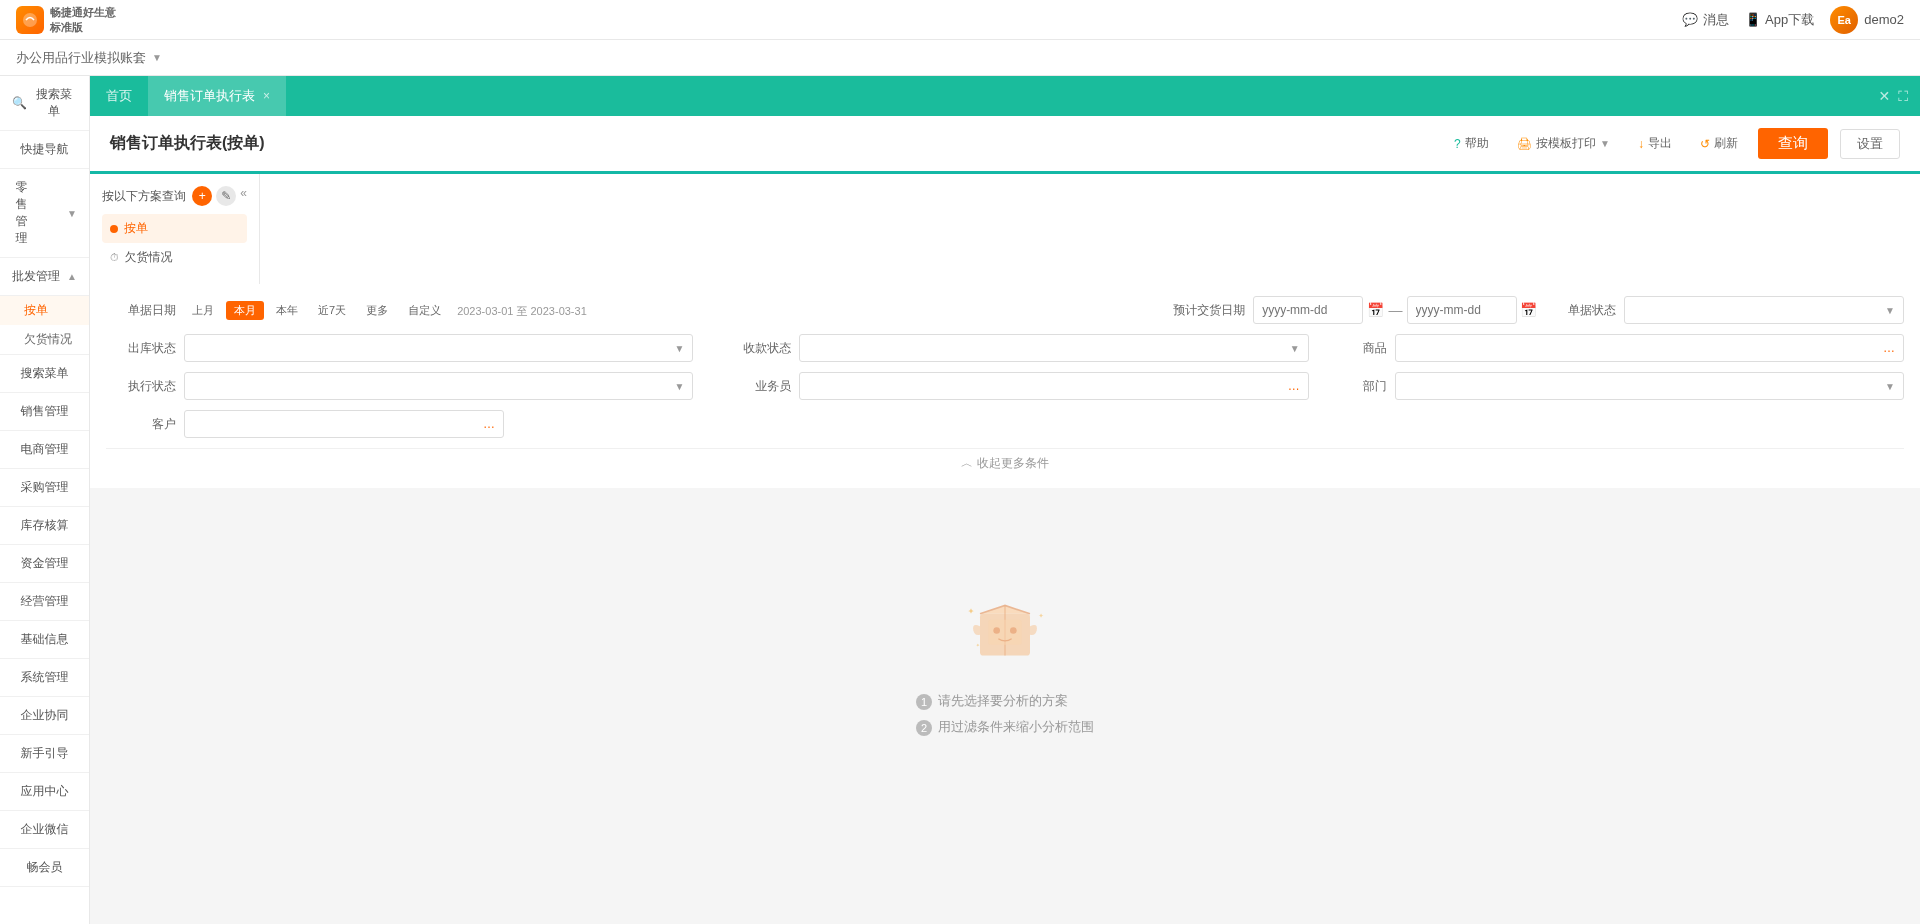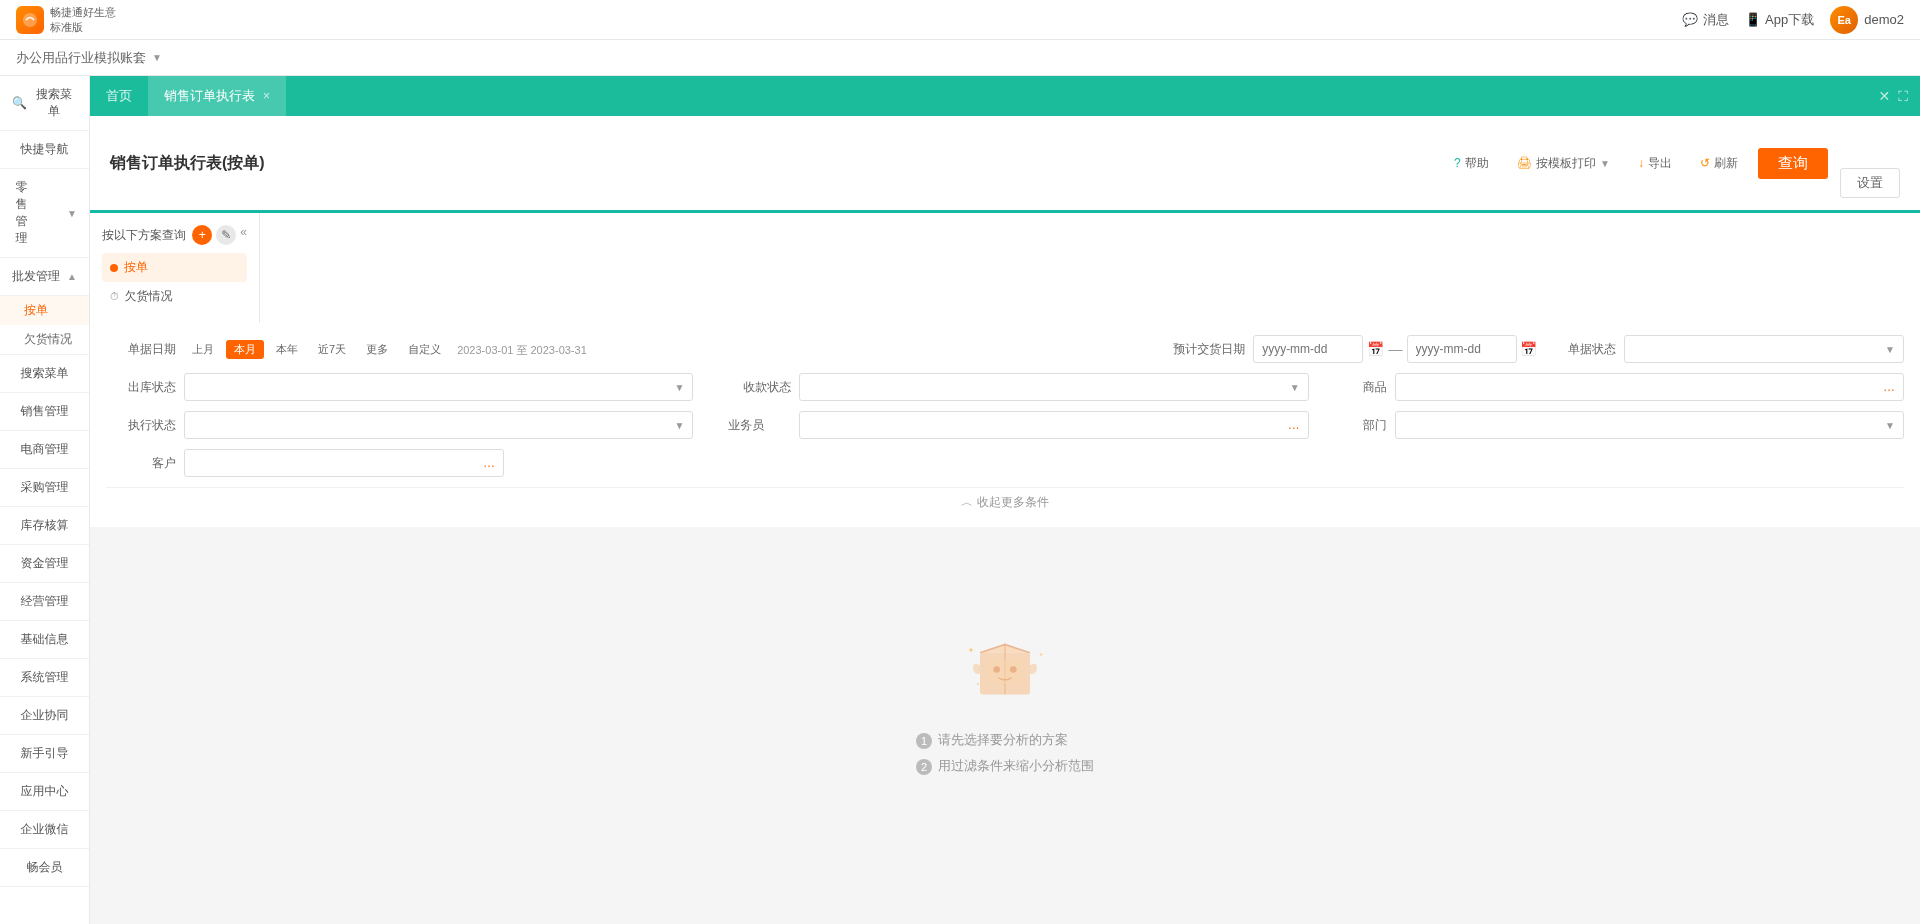--- a/index.html
+++ b/index.html
@@ -13,20 +13,21 @@
       align-items: center;
       justify-content: space-between;
       padding: 0 16px;
       border-bottom: 1px solid #e8e8e8;
       flex-shrink: 0;
     }
     .top-header-left {
       display: flex;
       align-items: flex-start;
       gap: 8px;
+      font-weight: bold;
     }
     .logo-area {
       display: flex;
       align-items: center;
       gap: 6px;
     }
     .logo-icon {
       width: 28px;
       height: 28px;
       background: linear-gradient(135deg, #ff8c00, #ff6400);
@@ -204,21 +205,20 @@
       font-size: 15px;
     }
     .btn-settings {
       background: white;
       color: #666;
       border: 1px solid #ddd;
       padding: 5px 16px;
       border-radius: 3px;
       cursor: pointer;
       font-size: 13px;
-      margin-top: 40px;
     }
 
     
     .filter-area {
       display: flex;
       background: #fff;
       margin: 0;
       flex-direction: column;
     }
     .filter-left {
@@ -628,21 +628,21 @@
             </div>
           </div>
 
           <div class="filter-row">
             <span class="filter-label">执行状态</span>
             <div class="filter-select" style="min-width:280px;">
               <span></span>
               <span class="chevron-icon">▼</span>
             </div>
 
-            <span class="filter-label" style="min-width:90px;width:90px;text-align:center;">业务员</span>
+            <span class="filter-label" style="min-width:90px;width:90px;">业务员</span>
             <div class="field-with-dots" style="min-width:280px;">
               <span></span>
               <span class="dots-btn">…</span>
             </div>
 
             <span class="filter-label" style="min-width:70px;">部门</span>
             <div class="filter-select" style="min-width:200px;">
               <span></span>
               <span class="chevron-icon">▼</span>
             </div>

